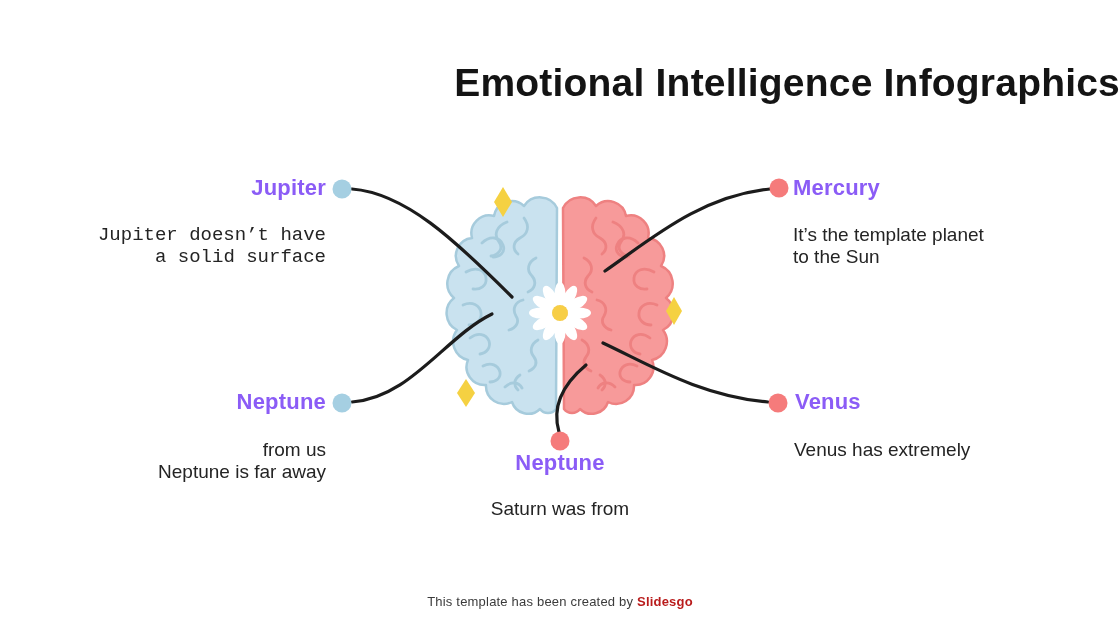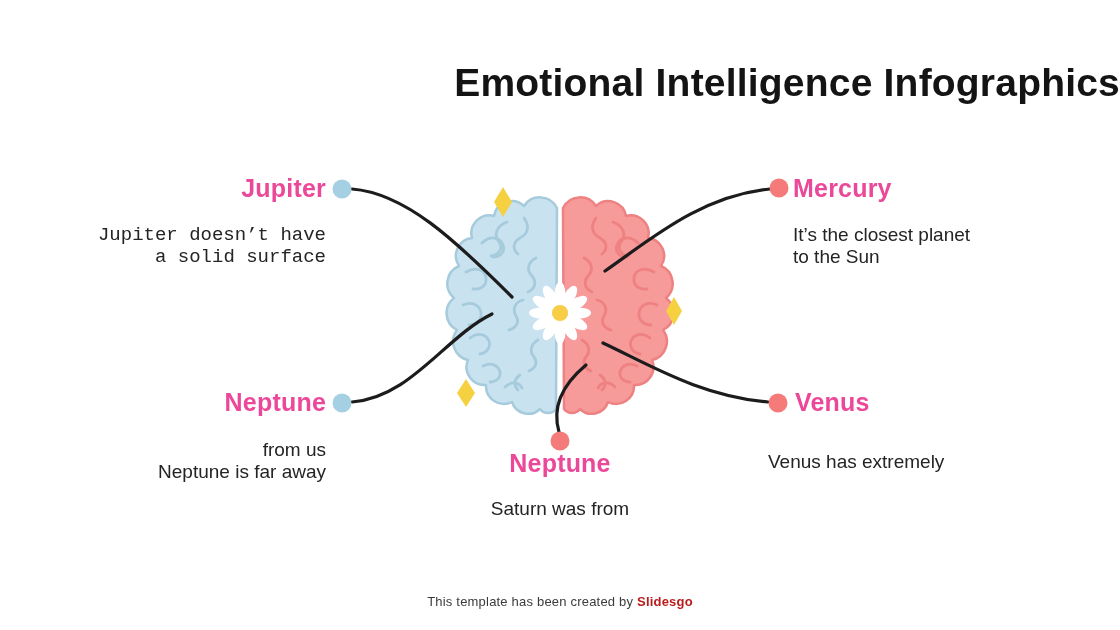--- a/index.html
+++ b/index.html
@@ -8,37 +8,37 @@
     position:relative; width:1120px; height:630px; background:#ffffff;
     overflow:hidden; font-family:"Liberation Sans", sans-serif;
   }
   .title {
     position:absolute; top:61px; left:0; width:1120px; text-align:right;
     font-size:39px; line-height:44px; font-weight:700; color:#141414;
     letter-spacing:0.2px;
   }
   .art { position:absolute; left:0; top:0; width:1120px; height:630px; }
   .lbl {
-    position:absolute; font-size:25px; line-height:30px; font-weight:700;
-    color:#ec4899; letter-spacing:0.2px;
+    position:absolute; font-size:22px; line-height:30px; font-weight:700;
+    color:#8b5cf6; letter-spacing:0.2px;
   }
   .desc {
     position:absolute; font-size:19px; line-height:22px; font-weight:400;
     color:#242424;
   }
   .align-r { text-align:right; }
   .align-c { text-align:center; }
   .jupiter-lbl  { left:40px;  top:173px; width:286px; }
   .jupiter-desc { left:40px;  top:224px; width:286px;font-family:Liberation Mono, monospace; }
   .neptune-l-lbl  { left:40px;  top:387px; width:286px; }
   .neptune-l-desc { left:40px;  top:439px; width:286px; }
   .mercury-lbl  { left:793px; top:173px; width:290px; }
   .mercury-desc { left:793px; top:224px; width:290px; }
   .venus-lbl  { left:795px; top:387px; width:290px; }
-  .venus-desc { left:768px; top:439px; width:290px;margin-top:12px; }
+  .venus-desc { left:794px; top:439px; width:290px; }
   .neptune-b-lbl  { left:410px; top:448px; width:300px; }
   .neptune-b-desc { left:410px; top:498px; width:300px; }
   .footer {
     position:absolute; top:594px; left:0; width:1120px; text-align:center;
     font-size:13px; color:#3b3b3b; letter-spacing:0.2px;
   }
   .footer .brand { font-weight:700; color:#b91c1c; cursor:pointer; }
 </style>
 </head>
 <body>
@@ -157,21 +157,21 @@
   </div>
 
   <div class="lbl align-r neptune-l-lbl">Neptune</div>
   <div class="desc align-r neptune-l-desc">
     <div>from us</div>
     <div>Neptune is far away</div>
   </div>
 
   <div class="lbl mercury-lbl">Mercury</div>
   <div class="desc mercury-desc">
-    <div>It’s the closest planet</div>
+    <div>It’s the template planet</div>
     <div>to the Sun</div>
   </div>
 
   <div class="lbl venus-lbl">Venus</div>
   <div class="desc venus-desc">
     <div>Venus has extremely</div>
   </div>
 
   <div class="lbl align-c neptune-b-lbl">Neptune</div>
   <div class="desc align-c neptune-b-desc">

